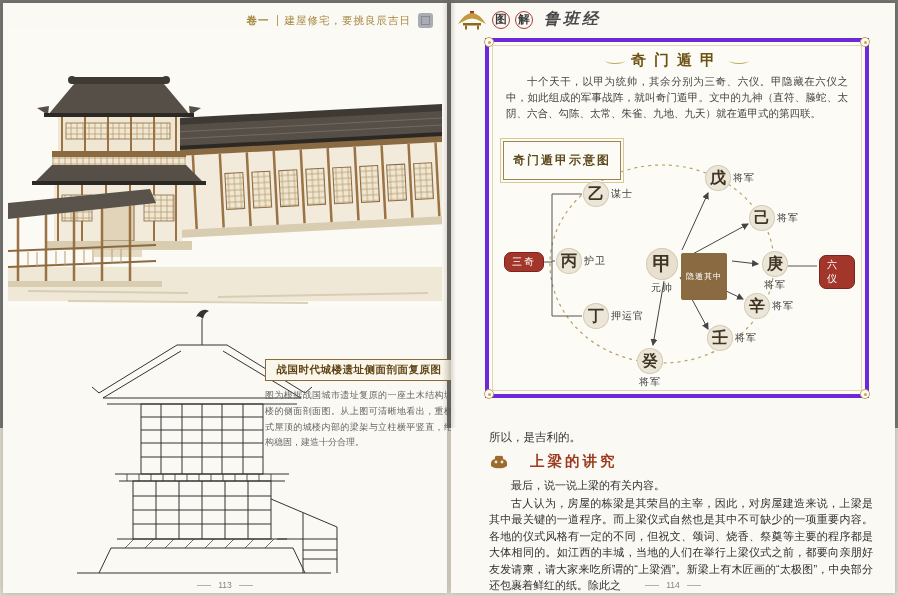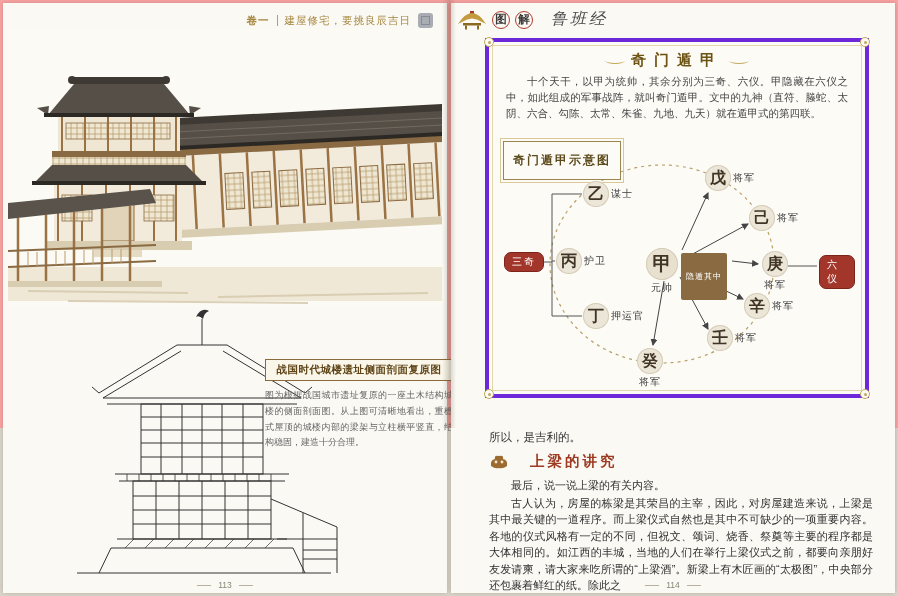--- a/index.html
+++ b/index.html
@@ -1,18 +1,18 @@
 <!DOCTYPE html>
 <html><head>
 <meta charset="utf-8">
 <style>
   * { margin:0; padding:0; box-sizing:border-box; }
   html,body { width:898px; height:596px; }
   body { background:#dcd7cc; font-family:"Liberation Sans", sans-serif; overflow:hidden; }
-  .spread { position:relative; width:898px; height:428px; background:#fca5a5; }
+  .spread { position:relative; width:898px; height:428px; background:#737373; }
   .page { position:absolute; top:3px; height:590px; width:444px; background:#fbf9f4; box-shadow:0 0 5px rgba(60,50,30,.25); }
   .page-left { left:3px; }
   .page-right { right:3px; }
   .gutter { position:absolute; left:442px; top:0; width:14px; height:100%; z-index:5;
             background:linear-gradient(90deg, rgba(80,70,50,0), rgba(80,70,50,.18) 45%, rgba(80,70,50,.22) 55%, rgba(80,70,50,0)); }
 
   
   .hdr-left { position:absolute; top:10px; right:14px; display:flex; align-items:center; gap:7px;
               font-size:10.5px; color:#a5853e; letter-spacing:1px; }
   .hdr-left .vol { font-weight:bold; }
@@ -31,21 +31,21 @@
   .page-num { position:absolute; bottom:3px; left:0; width:100%; display:flex; justify-content:center;
               align-items:center; gap:7px; font-size:8.5px; color:#8a8475; }
   .pn-dash { width:14px; height:1px; background:#b8b0a0; }
 
   
   .logo { position:absolute; left:6px; top:6px; display:flex; align-items:center; gap:5px; }
   .logo-circle { width:18px; height:18px; border:1.3px solid #b03a2e; border-radius:50%;
                  display:flex; align-items:center; justify-content:center; font-size:11.5px;
                  font-weight:bold; color:#3a3a3a; font-family:"Liberation Serif", serif; }
   .logo-script { font-family:"Liberation Serif", serif; font-size:16px; font-style:italic;
-                 font-weight:normal; color:#4a4a4a; letter-spacing:3px; margin-left:13px; }
+                 font-weight:bold; color:#4a4a4a; letter-spacing:3px; margin-left:6px; }
 
   
   .qbox { position:absolute; left:34px; top:35px; width:384px; height:360px;
           border:4px solid #6d28d9; background:#fdfbf6; }
   .qbox:before { content:""; position:absolute; inset:3px; border:1px solid #e4d7ae; pointer-events:none; }
   .corner { position:absolute; width:10px; height:10px; border:1.5px solid #c2a75c; border-radius:50%;
             background:#fdfbf6; z-index:3; }
   .corner:after { content:""; position:absolute; inset:2.5px; background:#c2a75c; border-radius:50%; }
   .c-tl { left:-5px; top:-5px; } .c-tr { right:-5px; top:-5px; }
   .c-bl { left:-5px; bottom:-5px; } .c-br { right:-5px; bottom:-5px; }

